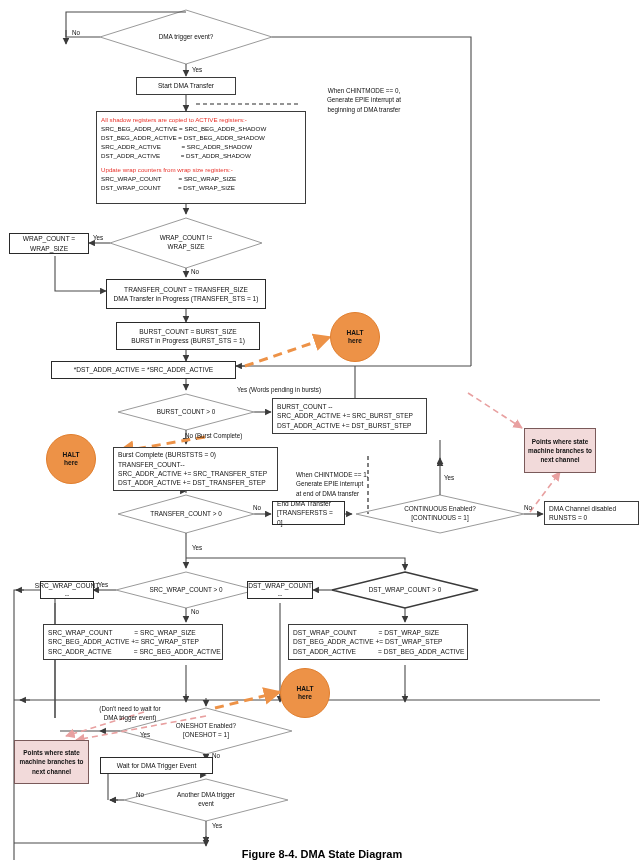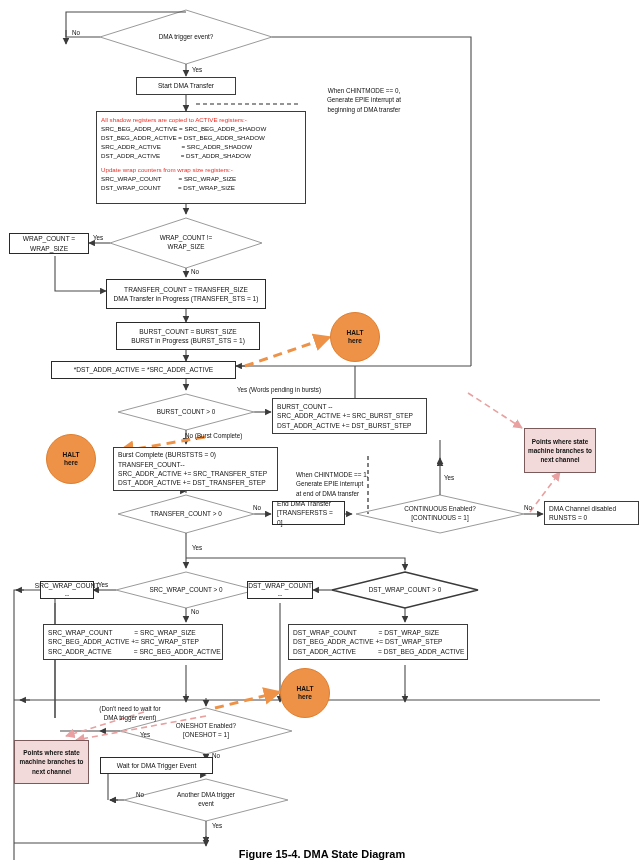--- a/index.html
+++ b/index.html
@@ -380,15 +380,15 @@
   <div class="lbl" style="left:192px;top:544px;">Yes</div>
   <div class="lbl" style="left:444px;top:474px;">Yes</div>
   <div class="lbl" style="left:524px;top:504px;">No</div>
   <div class="lbl" style="left:98px;top:581px;">Yes</div>
   <div class="lbl" style="left:191px;top:608px;">No</div>
   <div class="lbl" style="left:140px;top:731px;">Yes</div>
   <div class="lbl" style="left:212px;top:752px;">No</div>
   <div class="lbl" style="left:136px;top:791px;">No</div>
   <div class="lbl" style="left:212px;top:822px;">Yes</div>
 
-  <div class="caption" style="top:848px;left:0;">Figure 15-4. DMA State Diagram</div>
+  <div class="caption" style="top:848px;left:0;">Figure 8-4. DMA State Diagram</div>
 
 </div>
 
 </body></html>

